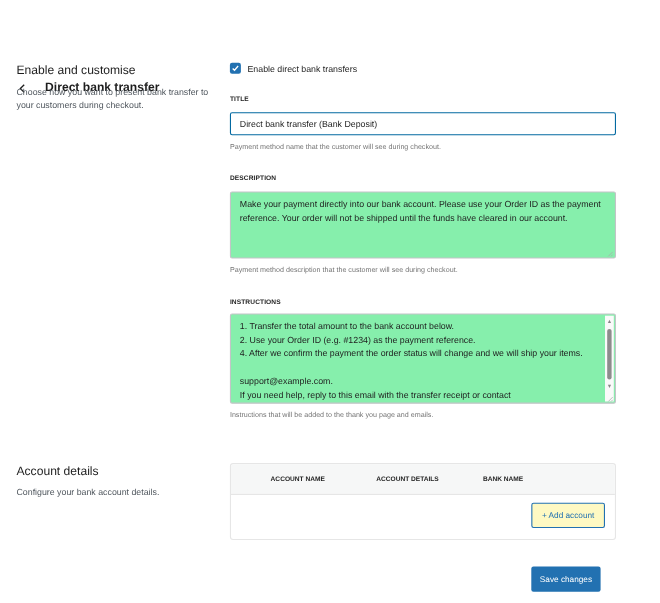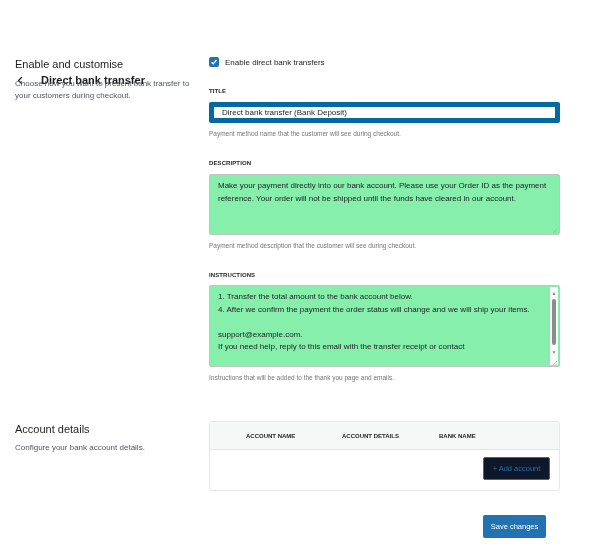--- a/index.html
+++ b/index.html
@@ -23,21 +23,21 @@
       width: 10px; height: 10px; background: #2271b1; border-radius: 2px;
       display: flex; align-items: center; justify-content: center; cursor: pointer;
     }
     .checkbox-label { font-size: 8px; color: #1e1e1e; margin-left: 6px; }
 
     .field-label { position: absolute; left: 209px; font-size: 6px; font-weight: bold; color: #1e1e1e; letter-spacing: 0.1px; text-transform: uppercase; }
     .help-text { position: absolute; left: 209px; font-size: 6.5px; color: #757575; }
 
     .text-input {
       position: absolute; left: 209px; width: 351px; height: 21px;
-      border: 5px solid #0369a1; border-radius: 2px; background: #fff;
+      border: 1px solid #0369a1; border-radius: 2px; background: #fff;
       font-size: 8px; color: #1e1e1e; padding: 0 8px; display: flex; align-items: center;
     }
     .textarea {
       position: absolute; left: 209px; width: 351px;
       border: 1px solid #c3c4c7; border-radius: 2px; background: #86efac;
       font-size: 8px; color: #1e1e1e; line-height: 12.5px;
       padding: 5px 8px; overflow: hidden;
     }
     .resize-handle {
       position: absolute; right: 1px; bottom: 1px; width: 7px; height: 7px;
@@ -64,21 +64,21 @@
     .accounts-header {
       height: 28px; background: #f6f7f7; border-bottom: 1px solid #e6e6e6;
       position: relative;
     }
     .col-head {
       position: absolute; top: 0; height: 28px; display: flex; align-items: center;
       font-size: 6px; font-weight: bold; color: #1e1e1e; text-transform: uppercase;
     }
     .add-account-button {
       position: absolute; right: 9px; top: 35px; width: 67px; height: 23px;
-      border: 1px solid #2271b1; border-radius: 2px; background: #0f172a;
+      border: 1px solid #2271b1; border-radius: 2px; background: #fef9c3;
       color: #2271b1; font-size: 7.5px; display: flex; align-items: center; justify-content: center;
       cursor: pointer;
     }
 
     .save-button {
       position: absolute; left: 483px; top: 515px; width: 63px; height: 23px;
       background: #2271b1; color: #fff; border-radius: 2px;
       font-size: 7.5px; display: flex; align-items: center; justify-content: center;
       cursor: pointer;
     }
@@ -123,20 +123,21 @@
       <svg width="7" height="7" viewBox="0 0 7 7">
           <path d="M6 2 L2 6 M6 4.5 L4.5 6" stroke="#aaa" stroke-width="0.7"></path>
         </svg>
     </span>
   </div>
   <div class="help-text" style="top:242px;">Payment method description that the customer will see during checkout.</div>
 
   <div class="field-label" style="top:272px;">INSTRUCTIONS</div>
   <div class="textarea" style="top:285px; height:82px; padding-right:16px;">
     <div class="line">1. Transfer the total amount to the bank account below.</div>
+    <div class="line">2. Use your Order ID (e.g. #1234) as the payment reference.</div>
     <div class="line">4. After we confirm the payment the order status will change and we will ship your items.</div>
     <div class="line"></div>
     <div class="line">support@example.com.</div>
     <div class="line">If you need help, reply to this email with the transfer receipt or contact</div>
     <div class="scrollbar">
       <div class="scroll-up">▲</div>
       <div class="scroll-thumb"></div>
       <div class="scroll-down">▼</div>
     </div>
     <span class="resize-handle">

